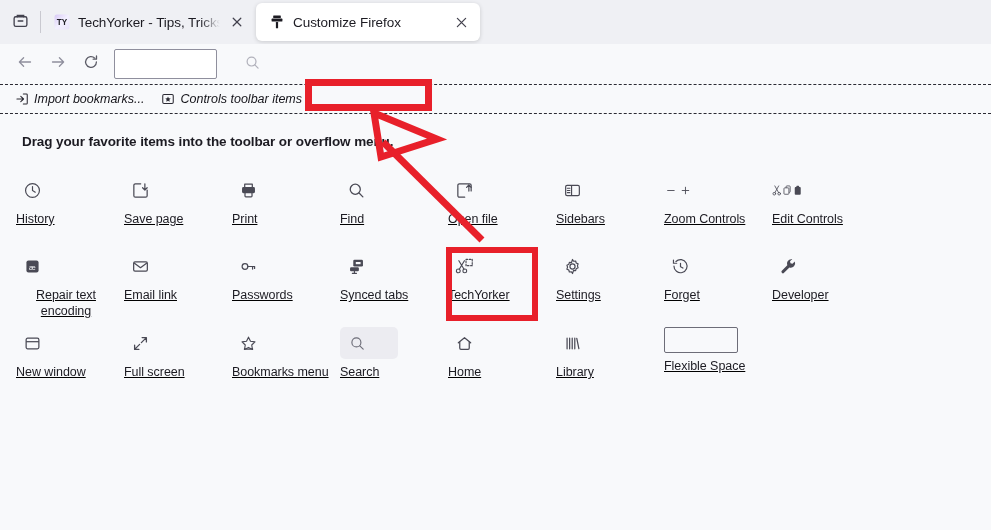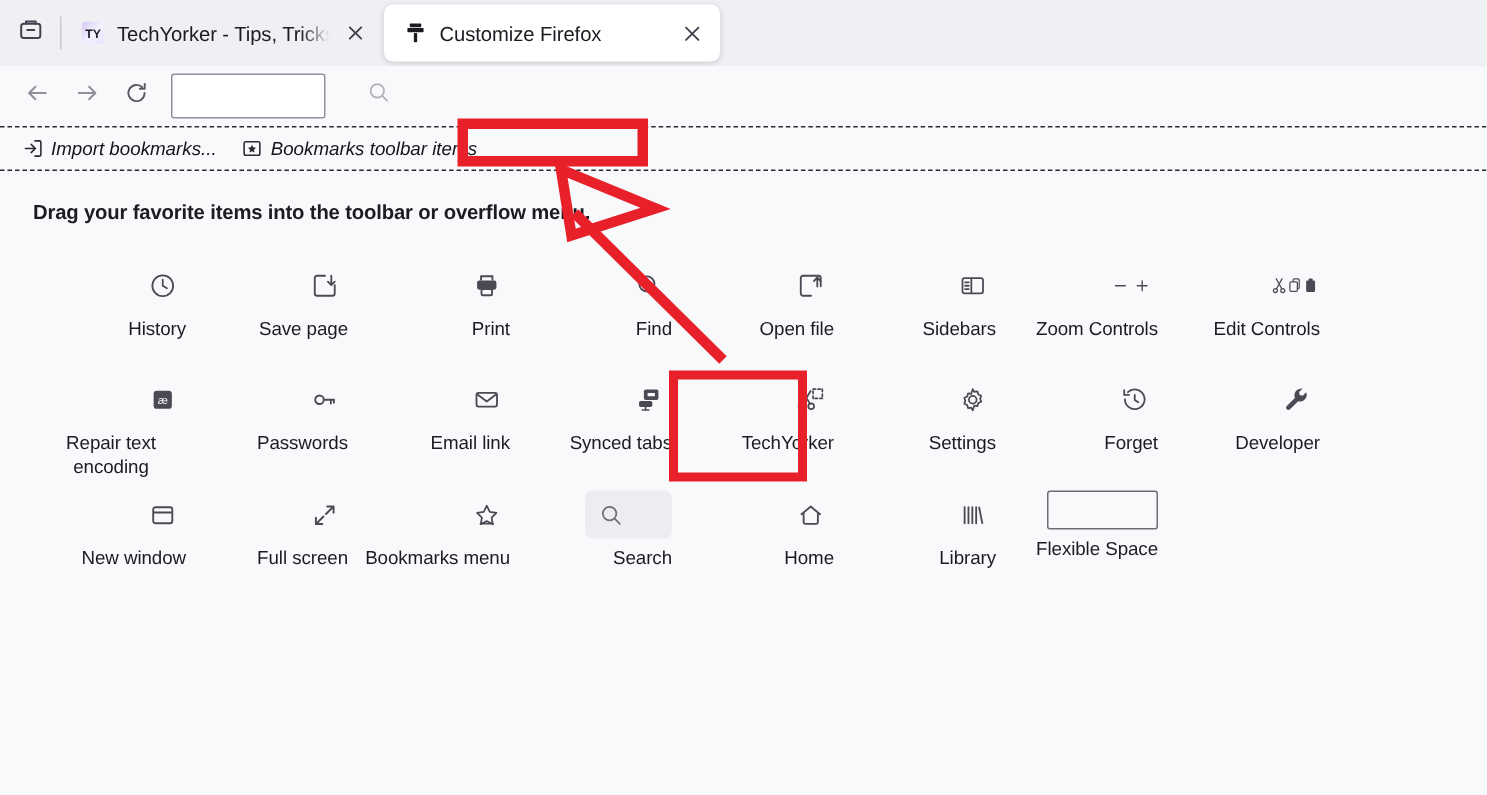--- a/index.html
+++ b/index.html
@@ -86,21 +86,21 @@
   .drag-hint {
     position: absolute; left: 22px; top: 20px;
     font-size: 13.5px; font-weight: bold; color: #1c1b22; letter-spacing: -0.1px;
   }
   .palette {
     position: absolute; left: 16px; top: 52px; width: 920px;
     display: flex; flex-wrap: wrap;
   }
   .pal-item {
     width: 108px; min-height: 76px; padding-top: 8px;
-    display: flex; flex-direction: column; align-items: flex-end;
+    display: flex; flex-direction: column; align-items: flex-start; text-decoration: underline;
   }
   .pal-icon {
     width: 32px; height: 32px; display: flex; align-items: center; justify-content: center;
     color: #4a4a55;
   }
   .pal-icon.boxed {
     background: #ececf1; border-radius: 5px; width: 58px; height: 32px;
     justify-content: flex-start; padding-left: 9px;
   }
   .pal-icon.outline-box {
@@ -220,21 +220,21 @@
       </span>
       <span>Import bookmarks...</span>
     </div>
     <div class="bm-item">
       <span class="bm-icon">
         <svg width="14" height="14" viewBox="0 0 16 16" fill="none" stroke="#2b2a33" stroke-width="1.2">
           <rect x="2" y="2.8" width="12" height="10.4" rx="1.4"></rect>
           <path d="M8 5.2l.95 1.93 2.13.31-1.54 1.5.36 2.12L8 10.06l-1.9 1L6.46 8.94 4.92 7.44l2.13-.31z" fill="#2b2a33" stroke="none"></path>
         </svg>
       </span>
-      <span>Bookmarks toolbar items</span>
+      <span>Controls toolbar items</span>
     </div>
   </div>
 
   <div class="customize-area">
     <div class="drag-hint">Drag your favorite items into the toolbar or overflow menu.</div>
     <div class="palette">
 
       <div class="pal-item">
         <div class="pal-icon">
           <svg width="19" height="19" viewBox="0 0 20 20" fill="none" stroke="currentColor" stroke-width="1.25" stroke-linecap="round">
@@ -336,36 +336,36 @@
           <svg width="19" height="19" viewBox="0 0 20 20">
             <rect x="3.6" y="3.6" width="12.8" height="12.8" rx="2.2" fill="currentColor"></rect>
             <text x="10" y="13.3" font-family="Liberation Sans, sans-serif" font-size="8" fill="#f8f9fb" text-anchor="middle">æ</text>
           </svg>
         </div>
         <div class="pal-label">Repair text encoding</div>
       </div>
 
       <div class="pal-item">
         <div class="pal-icon">
+          <svg width="19" height="19" viewBox="0 0 20 20" fill="none" stroke="currentColor" stroke-width="1.3" stroke-linejoin="round">
+            <rect x="2.8" y="5.2" width="14.4" height="9.6" rx="1.4"></rect>
+            <path d="M3.3 6.2l6.7 5 6.7-5"></path>
+          </svg>
+        </div>
+        <div class="pal-label">Email link</div>
+      </div>
+
+      <div class="pal-item">
+        <div class="pal-icon">
           <svg width="19" height="19" viewBox="0 0 20 20" fill="none" stroke="currentColor" stroke-width="1.3" stroke-linecap="round">
             <circle cx="6.3" cy="10" r="3"></circle>
             <path d="M9.3 10h7.2M14.3 10v2.7M16.4 10v2.1"></path>
           </svg>
         </div>
         <div class="pal-label">Passwords</div>
-      </div>
-
-      <div class="pal-item">
-        <div class="pal-icon">
-          <svg width="19" height="19" viewBox="0 0 20 20" fill="none" stroke="currentColor" stroke-width="1.3" stroke-linejoin="round">
-            <rect x="2.8" y="5.2" width="14.4" height="9.6" rx="1.4"></rect>
-            <path d="M3.3 6.2l6.7 5 6.7-5"></path>
-          </svg>
-        </div>
-        <div class="pal-label">Email link</div>
       </div>
 
       <div class="pal-item">
         <div class="pal-icon">
           <svg width="19" height="19" viewBox="0 0 20 20" fill="none" stroke="currentColor" stroke-width="1.2">
             <rect x="6.6" y="2.8" width="10.2" height="7.3" rx="1.3" fill="currentColor" stroke="none"></rect>
             <rect x="8.6" y="4.6" width="6.3" height="3.6" rx="0.7" fill="#f8f9fb"></rect>
             <rect x="3.2" y="10.8" width="9.3" height="4.3" rx="1.2" fill="currentColor" stroke="none"></rect>
             <path d="M7.8 15.1v2.1M5.6 17.2h4.4" stroke-linecap="round"></path>
           </svg>

